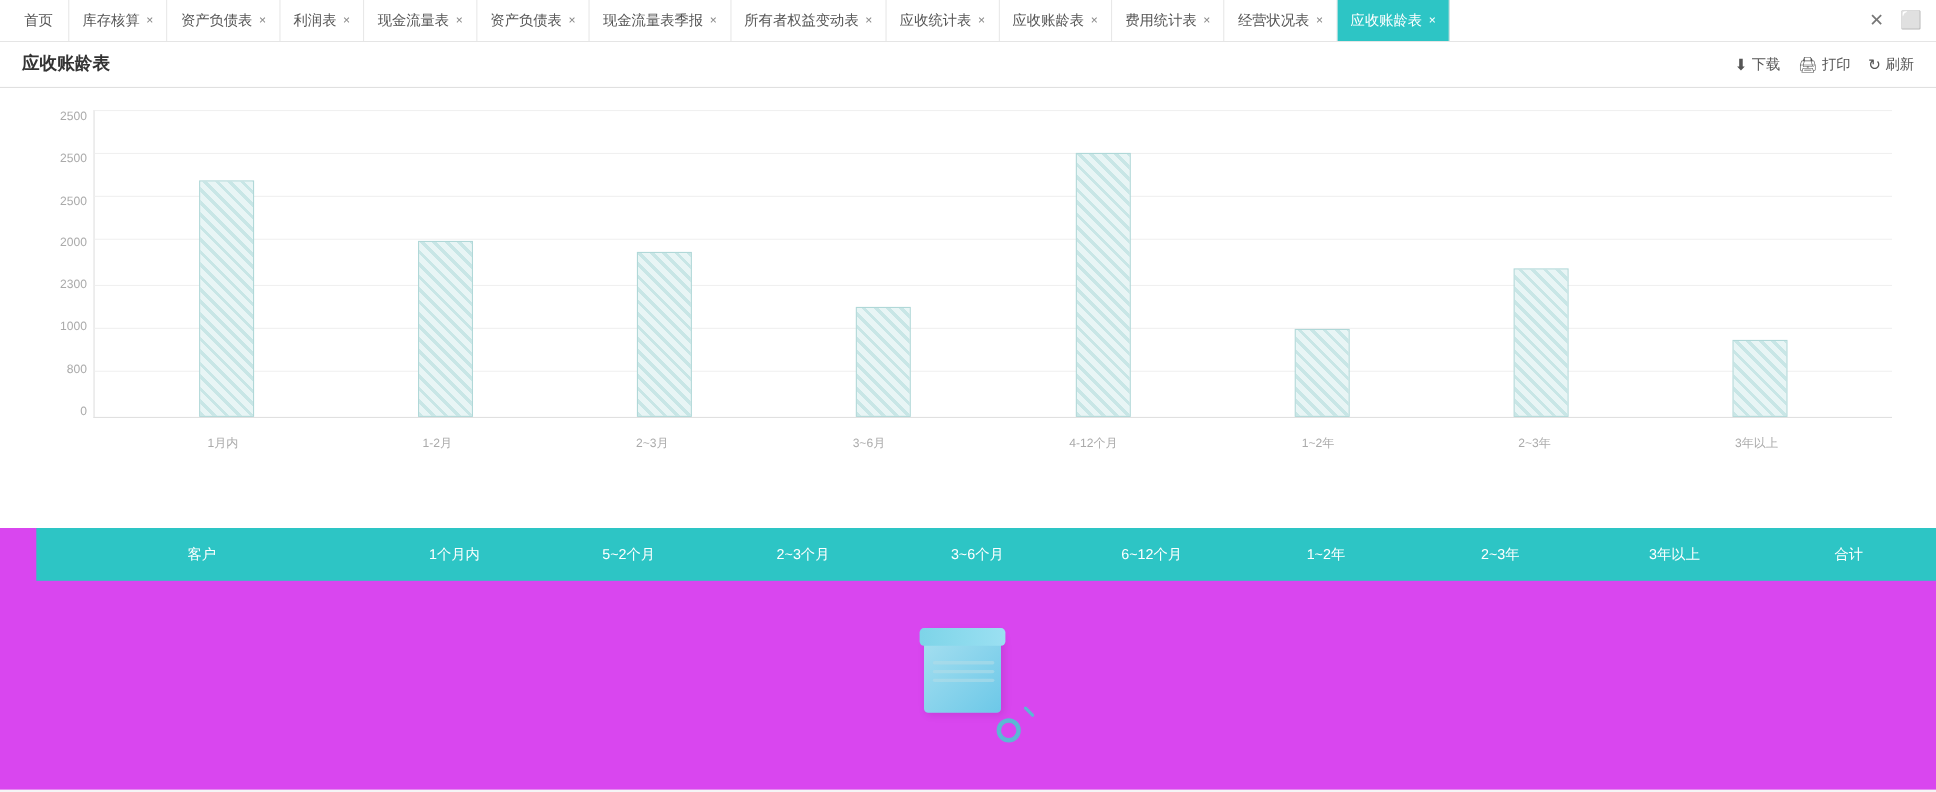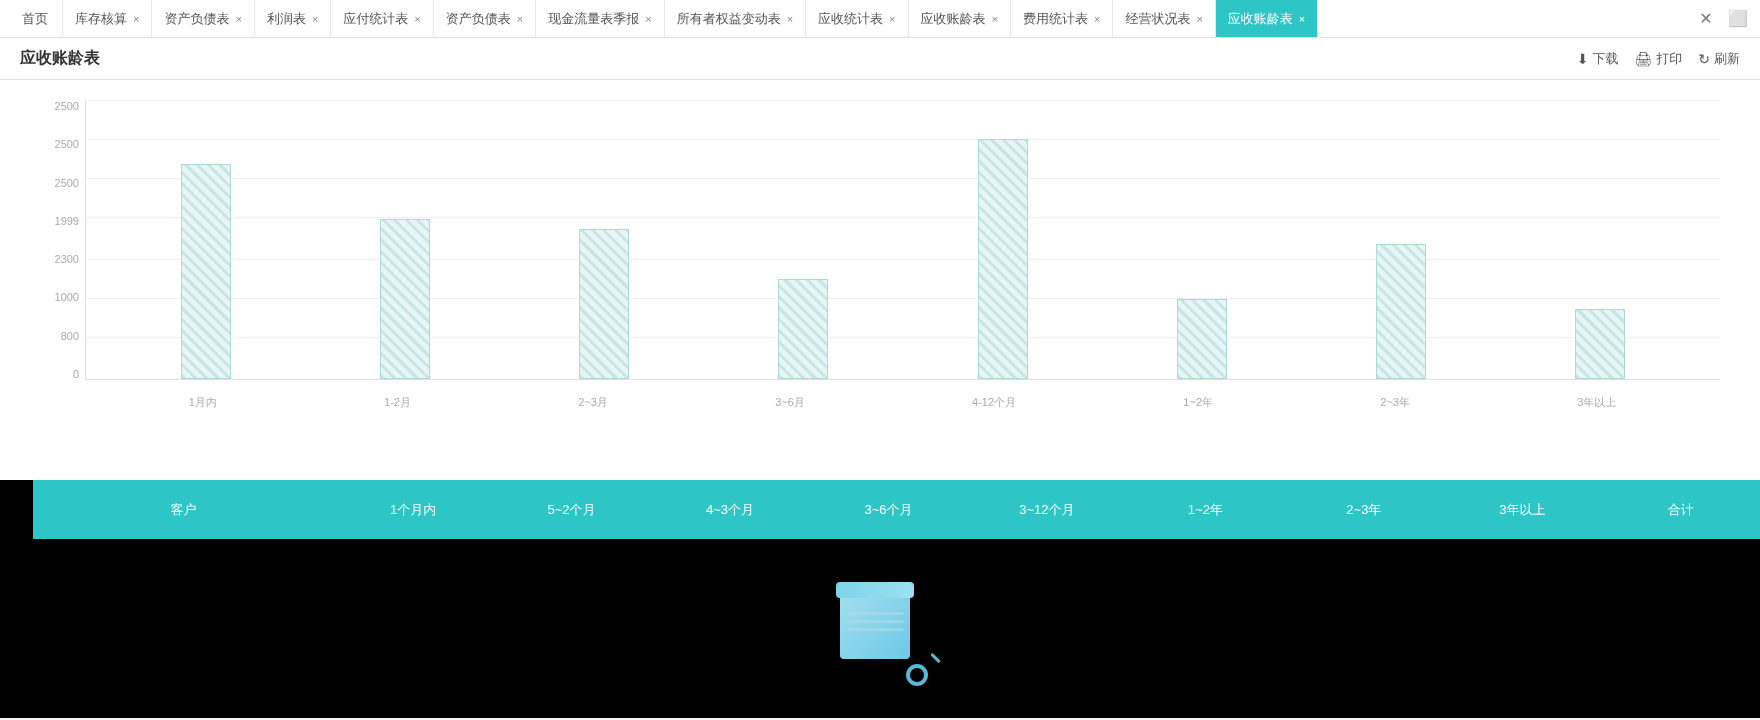--- a/index.html
+++ b/index.html
@@ -95,21 +95,21 @@
       align-items: center;
       gap: 4px;
       cursor: pointer;
       color: #555;
       font-size: 13px;
     }
     .header-action .icon { font-size: 14px; }
 
     
     .main-content {
-      background: #000000;
+      background: #d946ef;
       margin: 0;
       height: calc(720px - 38px - 44px);
       overflow: hidden;
     }
 
     
     .chart-area {
       background: #fff;
       padding: 20px 40px 10px 40px;
       height: 400px;
@@ -127,21 +127,21 @@
       );
       border: 1px solid #b0d8d8;
     }
 
     
     .table-header {
       display: flex;
       background: #2dc5c5;
       color: #fff;
       font-size: 13px;
-      height: 59px;
+      height: 48px;
       align-items: center;
       margin-left: 33px;
     }
 
     .table-header-cell {
       flex: 1;
       text-align: center;
       padding: 0 8px;
       font-weight: 500;
     }
@@ -234,21 +234,21 @@
   </div>
   <div class="tab-item">
     <span>资产负债表</span>
     <span class="tab-close">×</span>
   </div>
   <div class="tab-item">
     <span>利润表</span>
     <span class="tab-close">×</span>
   </div>
   <div class="tab-item">
-    <span>应付统计表</span>
+    <span>现金流量表</span>
     <span class="tab-close">×</span>
   </div>
   <div class="tab-item">
     <span>资产负债表</span>
     <span class="tab-close">×</span>
   </div>
   <div class="tab-item">
     <span>现金流量表季报</span>
     <span class="tab-close">×</span>
   </div>
@@ -303,21 +303,21 @@
 
 <div class="main-content">
 
   <div class="chart-area">
     <div style="position:relative; height:310px;">
 
       <div style="position:absolute;left:0;top:0;bottom:30px;width:45px;display:flex;flex-direction:column;justify-content:space-between;align-items:flex-end;padding-right:6px;font-size:11px;color:#aaa;">
         <span>2500</span>
         <span>2500</span>
         <span>2500</span>
-        <span>1999</span>
+        <span>2000</span>
         <span>2300</span>
         <span>1000</span>
         <span>800</span>
         <span>0</span>
       </div>
 
       <div style="position:absolute;left:45px;right:0;top:0;bottom:30px;border-left:1px solid #e0e0e0;border-bottom:1px solid #e0e0e0;">
 
         <div style="position:absolute;top:0%;left:0;right:0;border-top:1px solid #f0f0f0;"></div>
         <div style="position:absolute;top:14%;left:0;right:0;border-top:1px solid #f0f0f0;"></div>
@@ -373,23 +373,23 @@
         <span>2~3年</span>
         <span>3年以上</span>
       </div>
     </div>
   </div>
 
   <div class="table-header">
     <div class="table-header-cell" style="flex:2;">客户</div>
     <div class="table-header-cell">1个月内</div>
     <div class="table-header-cell">5~2个月</div>
-    <div class="table-header-cell">4~3个月</div>
+    <div class="table-header-cell">2~3个月</div>
     <div class="table-header-cell">3~6个月</div>
-    <div class="table-header-cell">3~12个月</div>
+    <div class="table-header-cell">6~12个月</div>
     <div class="table-header-cell">1~2年</div>
     <div class="table-header-cell">2~3年</div>
     <div class="table-header-cell">3年以上</div>
     <div class="table-header-cell">合计</div>
   </div>
 
   <div class="empty-state">
     <div class="empty-icon">
       <div class="scroll-body">
         <div class="lines">

